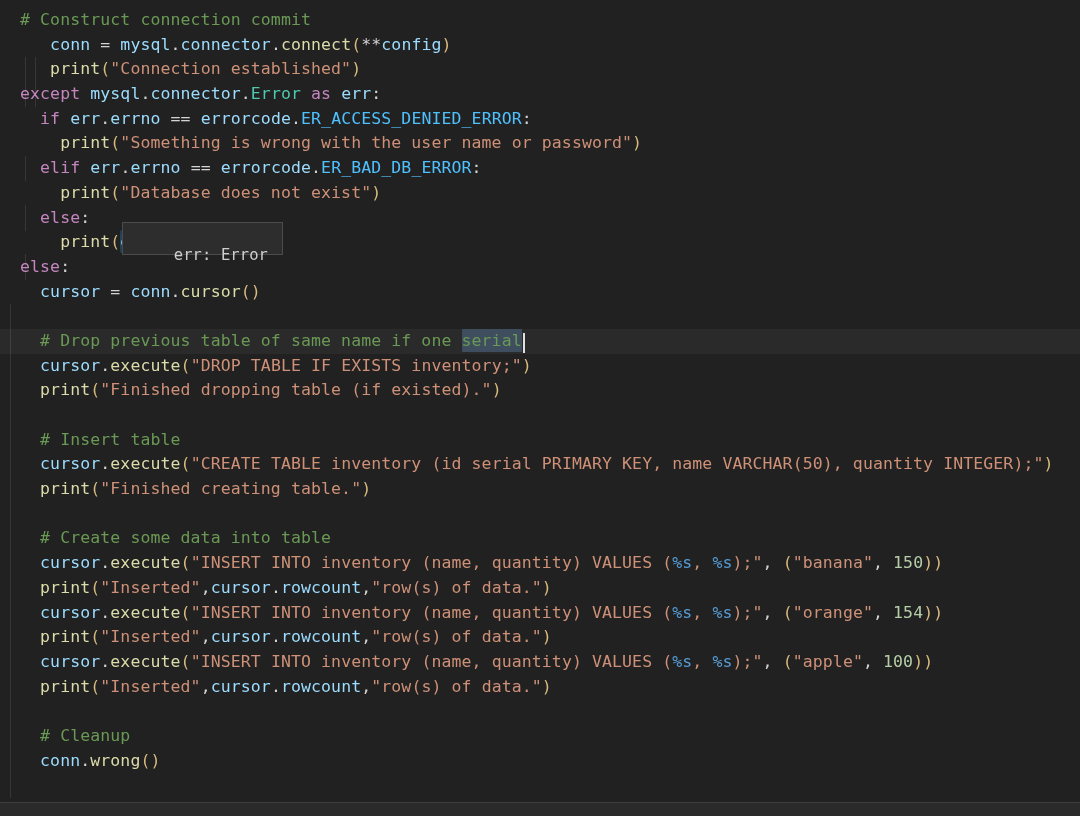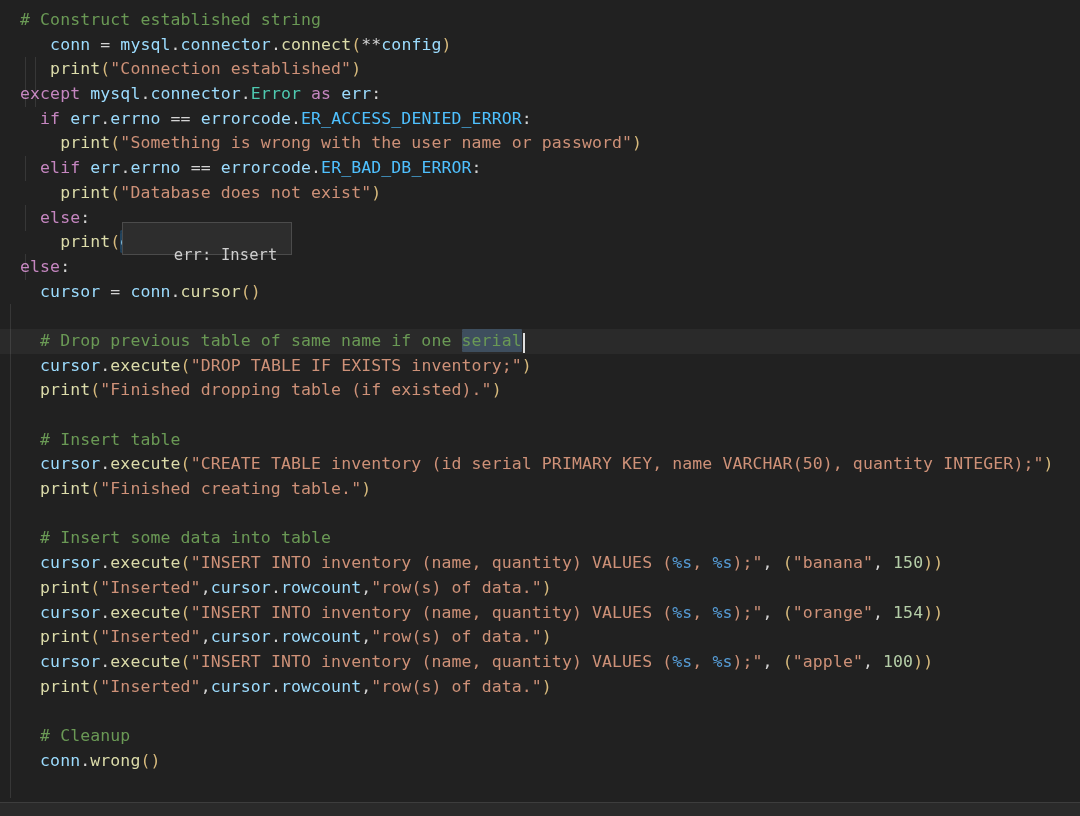--- a/index.html
+++ b/index.html
@@ -37,57 +37,57 @@
   .bottom-strip{
     position:absolute;left:0;top:802px;width:100%;height:14px;
     background:#2a2a2a;border-top:1px solid #3d3d3d;box-sizing:border-box;
   }
 </style>
 </head>
 <body>
 
 <div class="editor">
   <div class="code">
-      <div class="line"><span class="com" style="color: rgb(106, 153, 85);"># Construct established string</span></div>
+      <div class="line"><span class="com" style="color: rgb(106, 153, 85);"># Construct connection commit</span></div>
       <div class="line"><span class="txt" style="color: rgb(212, 212, 212);">   </span><span class="id" style="color: rgb(156, 220, 254);">conn</span><span class="op" style="color: rgb(212, 212, 212);"> = </span><span class="id" style="color: rgb(156, 220, 254);">mysql</span><span class="op" style="color: rgb(212, 212, 212);">.</span><span class="id" style="color: rgb(156, 220, 254);">connector</span><span class="op" style="color: rgb(212, 212, 212);">.</span><span class="fn" style="color: rgb(220, 220, 170);">connect</span><span class="br" style="color: rgb(215, 186, 125);">(</span><span class="op" style="color: rgb(212, 212, 212);">**</span><span class="id" style="color: rgb(156, 220, 254);">config</span><span class="br" style="color: rgb(215, 186, 125);">)</span></div>
       <div class="line"><span class="txt" style="color: rgb(212, 212, 212);">   </span><span class="fn" style="color: rgb(220, 220, 170);">print</span><span class="br" style="color: rgb(215, 186, 125);">(</span><span class="str" style="color: rgb(206, 145, 120);">"Connection established"</span><span class="br" style="color: rgb(215, 186, 125);">)</span></div>
       <div class="line"><span class="kw" style="color: rgb(197, 134, 192);">except</span><span class="txt" style="color: rgb(212, 212, 212);"> </span><span class="id" style="color: rgb(156, 220, 254);">mysql</span><span class="op" style="color: rgb(212, 212, 212);">.</span><span class="id" style="color: rgb(156, 220, 254);">connector</span><span class="op" style="color: rgb(212, 212, 212);">.</span><span class="cls" style="color: rgb(78, 201, 176);">Error</span><span class="txt" style="color: rgb(212, 212, 212);"> </span><span class="kw" style="color: rgb(197, 134, 192);">as</span><span class="txt" style="color: rgb(212, 212, 212);"> </span><span class="id" style="color: rgb(156, 220, 254);">err</span><span class="op" style="color: rgb(212, 212, 212);">:</span></div>
       <div class="line"><span class="txt" style="color: rgb(212, 212, 212);">  </span><span class="kw" style="color: rgb(197, 134, 192);">if</span><span class="txt" style="color: rgb(212, 212, 212);"> </span><span class="id" style="color: rgb(156, 220, 254);">err</span><span class="op" style="color: rgb(212, 212, 212);">.</span><span class="id" style="color: rgb(156, 220, 254);">errno</span><span class="op" style="color: rgb(212, 212, 212);"> == </span><span class="id" style="color: rgb(156, 220, 254);">errorcode</span><span class="op" style="color: rgb(212, 212, 212);">.</span><span class="const" style="color: rgb(79, 193, 255);">ER_ACCESS_DENIED_ERROR</span><span class="op" style="color: rgb(212, 212, 212);">:</span></div>
       <div class="line"><span class="txt" style="color: rgb(212, 212, 212);">    </span><span class="fn" style="color: rgb(220, 220, 170);">print</span><span class="br" style="color: rgb(215, 186, 125);">(</span><span class="str" style="color: rgb(206, 145, 120);">"Something is wrong with the user name or password"</span><span class="br" style="color: rgb(215, 186, 125);">)</span></div>
       <div class="line"><span class="txt" style="color: rgb(212, 212, 212);">  </span><span class="kw" style="color: rgb(197, 134, 192);">elif</span><span class="txt" style="color: rgb(212, 212, 212);"> </span><span class="id" style="color: rgb(156, 220, 254);">err</span><span class="op" style="color: rgb(212, 212, 212);">.</span><span class="id" style="color: rgb(156, 220, 254);">errno</span><span class="op" style="color: rgb(212, 212, 212);"> == </span><span class="id" style="color: rgb(156, 220, 254);">errorcode</span><span class="op" style="color: rgb(212, 212, 212);">.</span><span class="const" style="color: rgb(79, 193, 255);">ER_BAD_DB_ERROR</span><span class="op" style="color: rgb(212, 212, 212);">:</span></div>
       <div class="line"><span class="txt" style="color: rgb(212, 212, 212);">    </span><span class="fn" style="color: rgb(220, 220, 170);">print</span><span class="br" style="color: rgb(215, 186, 125);">(</span><span class="str" style="color: rgb(206, 145, 120);">"Database does not exist"</span><span class="br" style="color: rgb(215, 186, 125);">)</span></div>
       <div class="line"><span class="txt" style="color: rgb(212, 212, 212);">  </span><span class="kw" style="color: rgb(197, 134, 192);">else</span><span class="op" style="color: rgb(212, 212, 212);">:</span></div>
       <div class="line"><span class="txt" style="color: rgb(212, 212, 212);">    </span><span class="fn" style="color: rgb(220, 220, 170);">print</span><span class="br" style="color: rgb(215, 186, 125);">(</span><span class="id hl" style="color: rgb(156, 220, 254);">err</span><span class="br" style="color: rgb(215, 186, 125);">)</span></div>
       <div class="line"><span class="kw" style="color: rgb(197, 134, 192);">else</span><span class="op" style="color: rgb(212, 212, 212);">:</span></div>
       <div class="line"><span class="txt" style="color: rgb(212, 212, 212);">  </span><span class="id" style="color: rgb(156, 220, 254);">cursor</span><span class="op" style="color: rgb(212, 212, 212);"> = </span><span class="id" style="color: rgb(156, 220, 254);">conn</span><span class="op" style="color: rgb(212, 212, 212);">.</span><span class="fn" style="color: rgb(220, 220, 170);">cursor</span><span class="br" style="color: rgb(215, 186, 125);">()</span></div>
       <div class="line"></div>
       <div class="line current"><span class="txt" style="color: rgb(212, 212, 212);">  </span><span class="com" style="color: rgb(106, 153, 85);"># Drop previous table of same name if one </span><span class="com sel" style="color: rgb(106, 153, 85);">serial</span><span class="caret"></span></div>
       <div class="line"><span class="txt" style="color: rgb(212, 212, 212);">  </span><span class="id" style="color: rgb(156, 220, 254);">cursor</span><span class="op" style="color: rgb(212, 212, 212);">.</span><span class="fn" style="color: rgb(220, 220, 170);">execute</span><span class="br" style="color: rgb(215, 186, 125);">(</span><span class="str" style="color: rgb(206, 145, 120);">"DROP TABLE IF EXISTS inventory;"</span><span class="br" style="color: rgb(215, 186, 125);">)</span></div>
       <div class="line"><span class="txt" style="color: rgb(212, 212, 212);">  </span><span class="fn" style="color: rgb(220, 220, 170);">print</span><span class="br" style="color: rgb(215, 186, 125);">(</span><span class="str" style="color: rgb(206, 145, 120);">"Finished dropping table (if existed)."</span><span class="br" style="color: rgb(215, 186, 125);">)</span></div>
       <div class="line"></div>
       <div class="line"><span class="txt" style="color: rgb(212, 212, 212);">  </span><span class="com" style="color: rgb(106, 153, 85);"># Insert table</span></div>
       <div class="line"><span class="txt" style="color: rgb(212, 212, 212);">  </span><span class="id" style="color: rgb(156, 220, 254);">cursor</span><span class="op" style="color: rgb(212, 212, 212);">.</span><span class="fn" style="color: rgb(220, 220, 170);">execute</span><span class="br" style="color: rgb(215, 186, 125);">(</span><span class="str" style="color: rgb(206, 145, 120);">"CREATE TABLE inventory (id serial PRIMARY KEY, name VARCHAR(50), quantity INTEGER);"</span><span class="br" style="color: rgb(215, 186, 125);">)</span></div>
       <div class="line"><span class="txt" style="color: rgb(212, 212, 212);">  </span><span class="fn" style="color: rgb(220, 220, 170);">print</span><span class="br" style="color: rgb(215, 186, 125);">(</span><span class="str" style="color: rgb(206, 145, 120);">"Finished creating table."</span><span class="br" style="color: rgb(215, 186, 125);">)</span></div>
       <div class="line"></div>
-      <div class="line"><span class="txt" style="color: rgb(212, 212, 212);">  </span><span class="com" style="color: rgb(106, 153, 85);"># Insert some data into table</span></div>
+      <div class="line"><span class="txt" style="color: rgb(212, 212, 212);">  </span><span class="com" style="color: rgb(106, 153, 85);"># Create some data into table</span></div>
       <div class="line"><span class="txt" style="color: rgb(212, 212, 212);">  </span><span class="id" style="color: rgb(156, 220, 254);">cursor</span><span class="op" style="color: rgb(212, 212, 212);">.</span><span class="fn" style="color: rgb(220, 220, 170);">execute</span><span class="br" style="color: rgb(215, 186, 125);">(</span><span class="str" style="color: rgb(206, 145, 120);">"INSERT INTO inventory (name, quantity) VALUES (</span><span class="fmt" style="color: rgb(86, 156, 214);">%s</span><span class="str" style="color: rgb(206, 145, 120);">, </span><span class="fmt" style="color: rgb(86, 156, 214);">%s</span><span class="str" style="color: rgb(206, 145, 120);">);"</span><span class="op" style="color: rgb(212, 212, 212);">, </span><span class="br" style="color: rgb(215, 186, 125);">(</span><span class="str" style="color: rgb(206, 145, 120);">"banana"</span><span class="op" style="color: rgb(212, 212, 212);">, </span><span class="num" style="color: rgb(181, 206, 168);">150</span><span class="br" style="color: rgb(215, 186, 125);">))</span></div>
       <div class="line"><span class="txt" style="color: rgb(212, 212, 212);">  </span><span class="fn" style="color: rgb(220, 220, 170);">print</span><span class="br" style="color: rgb(215, 186, 125);">(</span><span class="str" style="color: rgb(206, 145, 120);">"Inserted"</span><span class="op" style="color: rgb(212, 212, 212);">,</span><span class="id" style="color: rgb(156, 220, 254);">cursor</span><span class="op" style="color: rgb(212, 212, 212);">.</span><span class="id" style="color: rgb(156, 220, 254);">rowcount</span><span class="op" style="color: rgb(212, 212, 212);">,</span><span class="str" style="color: rgb(206, 145, 120);">"row(s) of data."</span><span class="br" style="color: rgb(215, 186, 125);">)</span></div>
       <div class="line"><span class="txt" style="color: rgb(212, 212, 212);">  </span><span class="id" style="color: rgb(156, 220, 254);">cursor</span><span class="op" style="color: rgb(212, 212, 212);">.</span><span class="fn" style="color: rgb(220, 220, 170);">execute</span><span class="br" style="color: rgb(215, 186, 125);">(</span><span class="str" style="color: rgb(206, 145, 120);">"INSERT INTO inventory (name, quantity) VALUES (</span><span class="fmt" style="color: rgb(86, 156, 214);">%s</span><span class="str" style="color: rgb(206, 145, 120);">, </span><span class="fmt" style="color: rgb(86, 156, 214);">%s</span><span class="str" style="color: rgb(206, 145, 120);">);"</span><span class="op" style="color: rgb(212, 212, 212);">, </span><span class="br" style="color: rgb(215, 186, 125);">(</span><span class="str" style="color: rgb(206, 145, 120);">"orange"</span><span class="op" style="color: rgb(212, 212, 212);">, </span><span class="num" style="color: rgb(181, 206, 168);">154</span><span class="br" style="color: rgb(215, 186, 125);">))</span></div>
       <div class="line"><span class="txt" style="color: rgb(212, 212, 212);">  </span><span class="fn" style="color: rgb(220, 220, 170);">print</span><span class="br" style="color: rgb(215, 186, 125);">(</span><span class="str" style="color: rgb(206, 145, 120);">"Inserted"</span><span class="op" style="color: rgb(212, 212, 212);">,</span><span class="id" style="color: rgb(156, 220, 254);">cursor</span><span class="op" style="color: rgb(212, 212, 212);">.</span><span class="id" style="color: rgb(156, 220, 254);">rowcount</span><span class="op" style="color: rgb(212, 212, 212);">,</span><span class="str" style="color: rgb(206, 145, 120);">"row(s) of data."</span><span class="br" style="color: rgb(215, 186, 125);">)</span></div>
       <div class="line"><span class="txt" style="color: rgb(212, 212, 212);">  </span><span class="id" style="color: rgb(156, 220, 254);">cursor</span><span class="op" style="color: rgb(212, 212, 212);">.</span><span class="fn" style="color: rgb(220, 220, 170);">execute</span><span class="br" style="color: rgb(215, 186, 125);">(</span><span class="str" style="color: rgb(206, 145, 120);">"INSERT INTO inventory (name, quantity) VALUES (</span><span class="fmt" style="color: rgb(86, 156, 214);">%s</span><span class="str" style="color: rgb(206, 145, 120);">, </span><span class="fmt" style="color: rgb(86, 156, 214);">%s</span><span class="str" style="color: rgb(206, 145, 120);">);"</span><span class="op" style="color: rgb(212, 212, 212);">, </span><span class="br" style="color: rgb(215, 186, 125);">(</span><span class="str" style="color: rgb(206, 145, 120);">"apple"</span><span class="op" style="color: rgb(212, 212, 212);">, </span><span class="num" style="color: rgb(181, 206, 168);">100</span><span class="br" style="color: rgb(215, 186, 125);">))</span></div>
       <div class="line"><span class="txt" style="color: rgb(212, 212, 212);">  </span><span class="fn" style="color: rgb(220, 220, 170);">print</span><span class="br" style="color: rgb(215, 186, 125);">(</span><span class="str" style="color: rgb(206, 145, 120);">"Inserted"</span><span class="op" style="color: rgb(212, 212, 212);">,</span><span class="id" style="color: rgb(156, 220, 254);">cursor</span><span class="op" style="color: rgb(212, 212, 212);">.</span><span class="id" style="color: rgb(156, 220, 254);">rowcount</span><span class="op" style="color: rgb(212, 212, 212);">,</span><span class="str" style="color: rgb(206, 145, 120);">"row(s) of data."</span><span class="br" style="color: rgb(215, 186, 125);">)</span></div>
       <div class="line"></div>
       <div class="line"><span class="txt" style="color: rgb(212, 212, 212);">  </span><span class="com" style="color: rgb(106, 153, 85);"># Cleanup</span></div>
       <div class="line"><span class="txt" style="color: rgb(212, 212, 212);">  </span><span class="id" style="color: rgb(156, 220, 254);">conn</span><span class="op" style="color: rgb(212, 212, 212);">.</span><span class="fn" style="color: rgb(220, 220, 170);">wrong</span><span class="br" style="color: rgb(215, 186, 125);">()</span></div>
     </div>
   <div id="guides">
       <div class="indent-guide" style="left: 25px; top: 57px; height: 50px;"></div>
       <div class="indent-guide" style="left: 35px; top: 57px; height: 50px;"></div>
       <div class="indent-guide" style="left: 25px; top: 156px; height: 25px;"></div>
       <div class="indent-guide" style="left: 25px; top: 205px; height: 26px;"></div>
       <div class="indent-guide" style="left: 25px; top: 254px; height: 26px;"></div>
       <div class="indent-guide" style="left: 10px; top: 304px; height: 494px;"></div>
     </div>
   <div class="tooltip">
-    <span>err: Insert</span>
+    <span>err: Error</span>
   </div>
   <div class="bottom-strip"></div>
 </div>
 
 </body></html>

